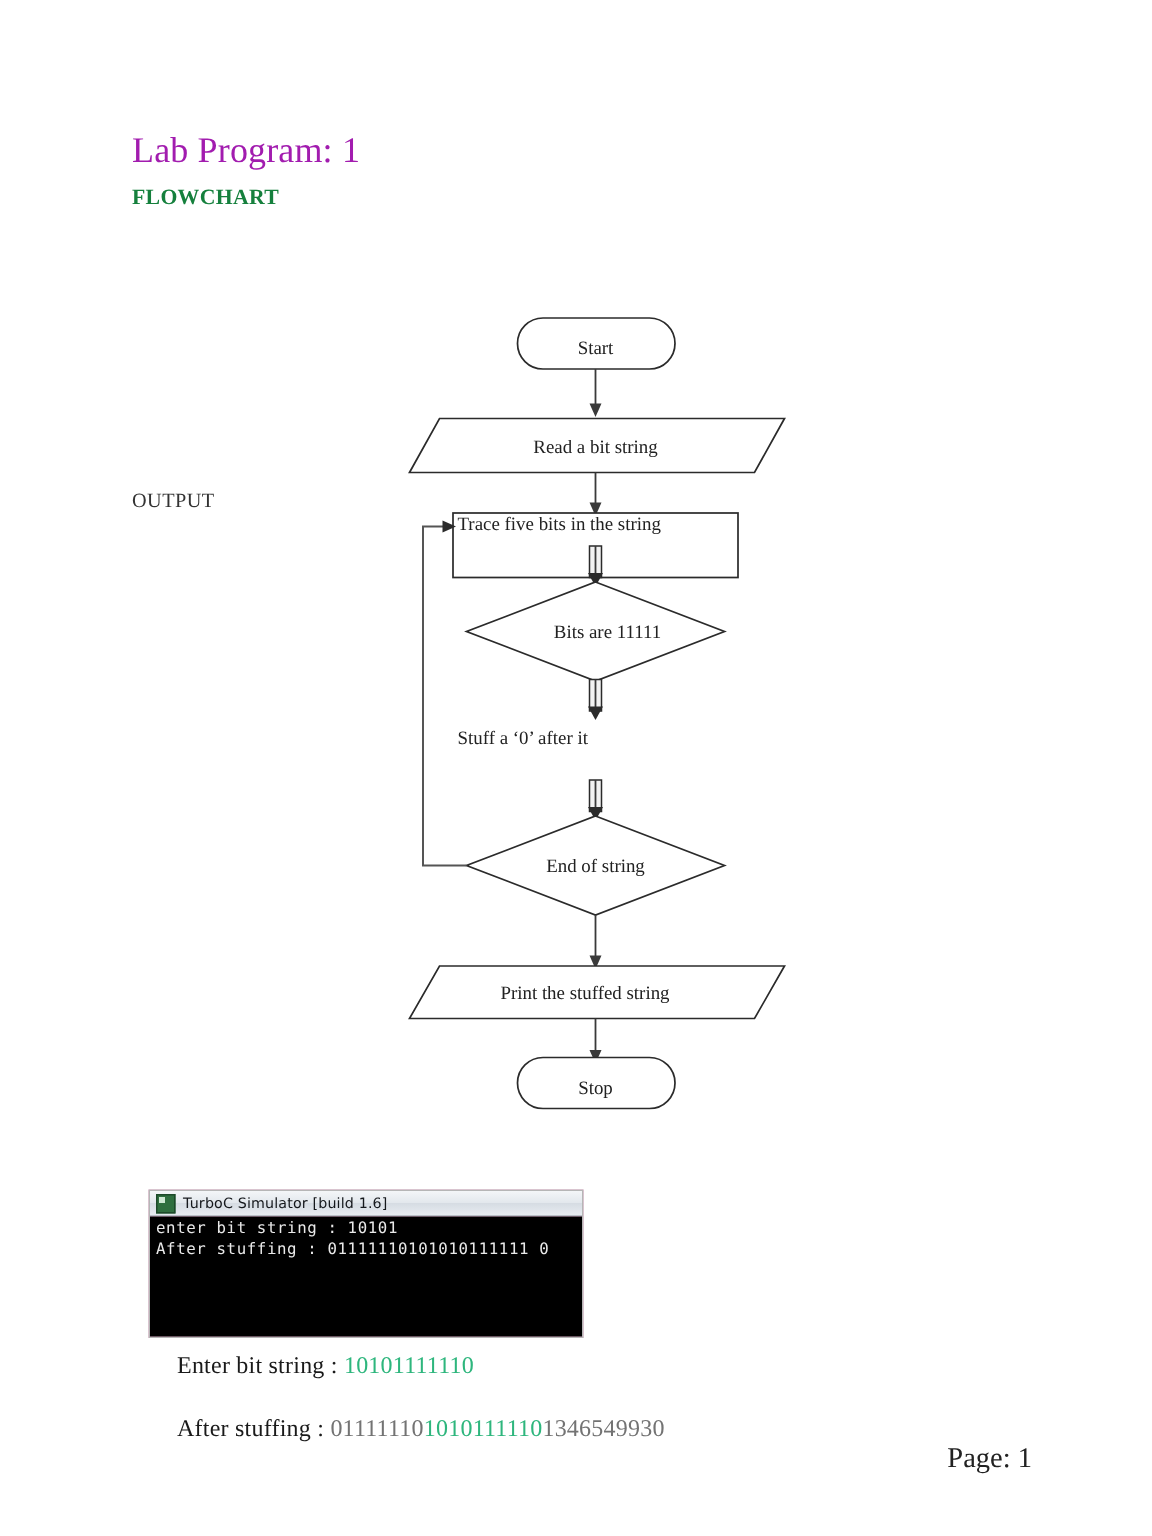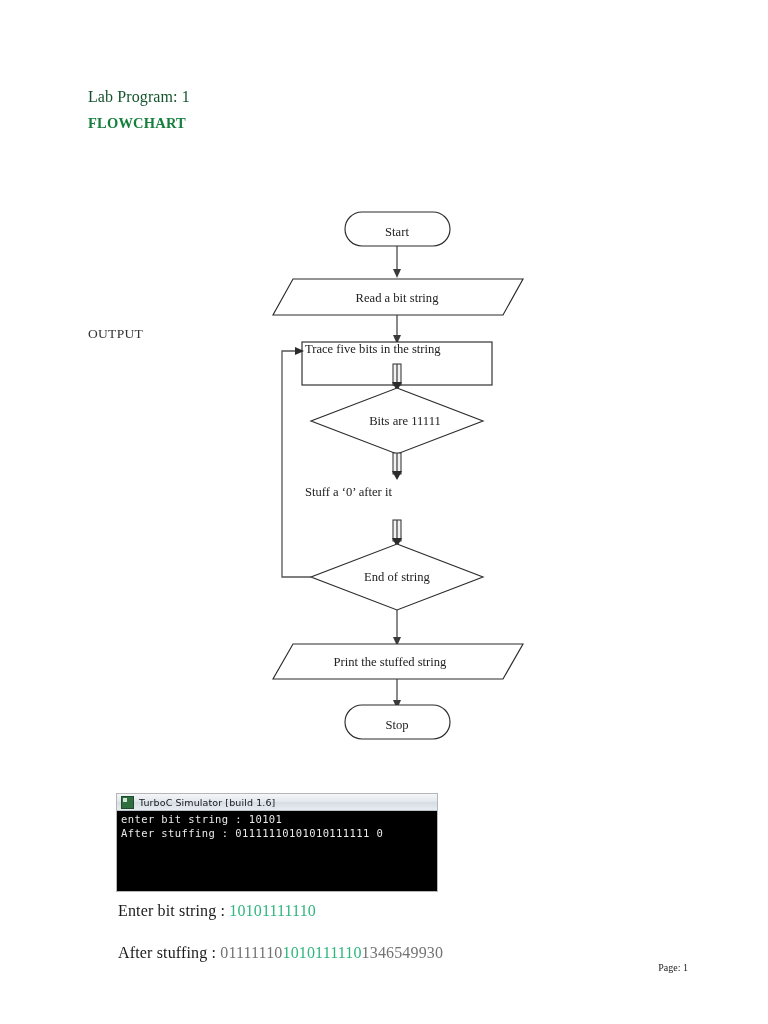--- a/index.html
+++ b/index.html
@@ -24,23 +24,23 @@
   }
 
   
   .heading-block {
     position: absolute;
     left: 88px;
     top: 88px;
   }
   .doc-title {
     font-family: "Liberation Serif", "DejaVu Serif", serif;
-    font-size: 16px;
+    font-size: 24px;
     font-weight: 400;
-    color: #14532d;
+    color: #a21caf;
     margin: 0;
     letter-spacing: 0.1px;
   }
   .doc-subtitle {
     font-family: "Liberation Serif", "DejaVu Serif", serif;
     font-size: 14.5px;
     font-weight: bold;
     color: #15803d;
     margin: 9px 0 0 0;
     letter-spacing: 0.2px;
@@ -88,23 +88,23 @@
   }
   .handle-rect {
     fill: #f2f2f2;
     stroke: #2b2b2b;
     stroke-width: 1;
   }
 
   
   .console-window {
     position: absolute;
-    left: 116px;
+    left: 99px;
     top: 793px;
-    width: 322px;
+    width: 290px;
     height: 99px;
     background: #f9a8d4;
     border: 1px solid #b6b6b6;
     box-sizing: border-box;
   }
   .console-titlebar {
     height: 17px;
     background: linear-gradient(to bottom, #f4f6f8 0%, #e3e8ed 48%, #d6dce3 52%, #e7ecf1 100%);
     border-bottom: 1px solid #b9c0c7;
     display: flex;
@@ -168,21 +168,21 @@
   }
   .bits-hl { color: #2eb67d; }
   .bits-plain { color: #737373; }
 
   
   .page-footer {
     position: absolute;
     right: 80px;
     top: 962px;
     font-family: "Liberation Serif", "DejaVu Serif", serif;
-    font-size: 10px;
+    font-size: 19px;
     color: #222;
   }
 </style>
 </head>
 <body>
 
 <div class="page">
 
   <div class="heading-block">
     <h1 class="doc-title">Lab Program: 1</h1>

